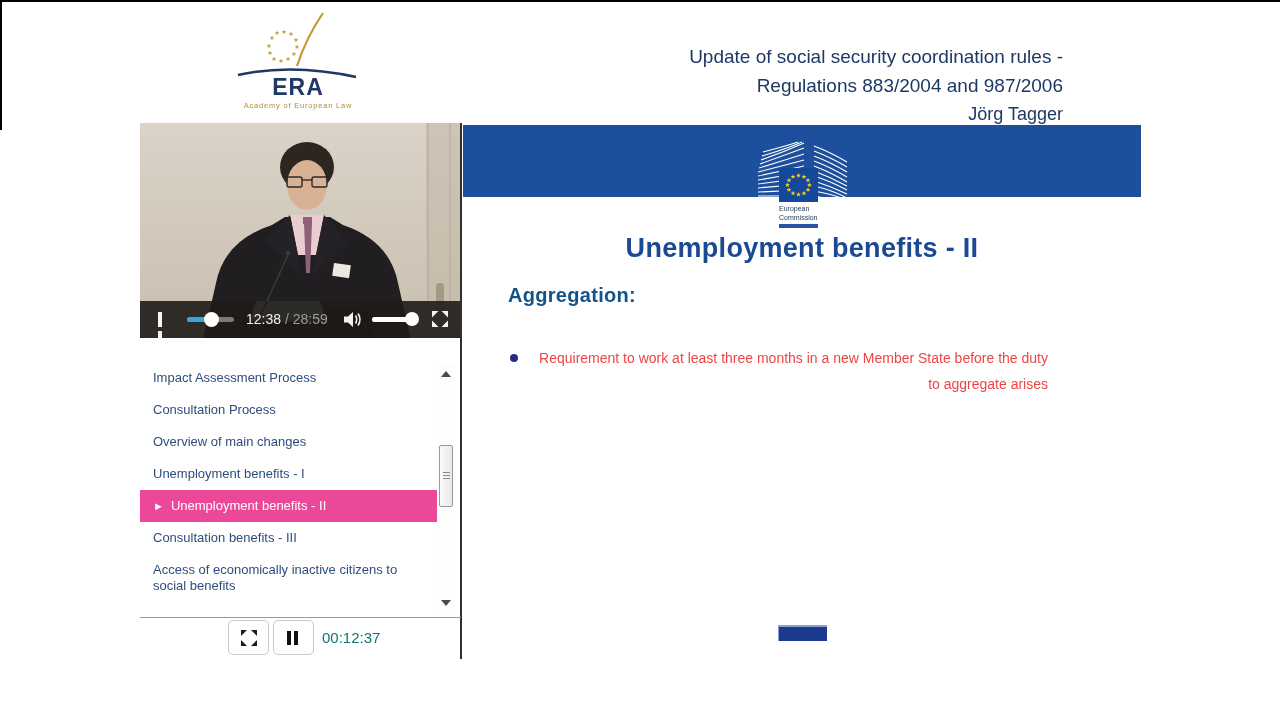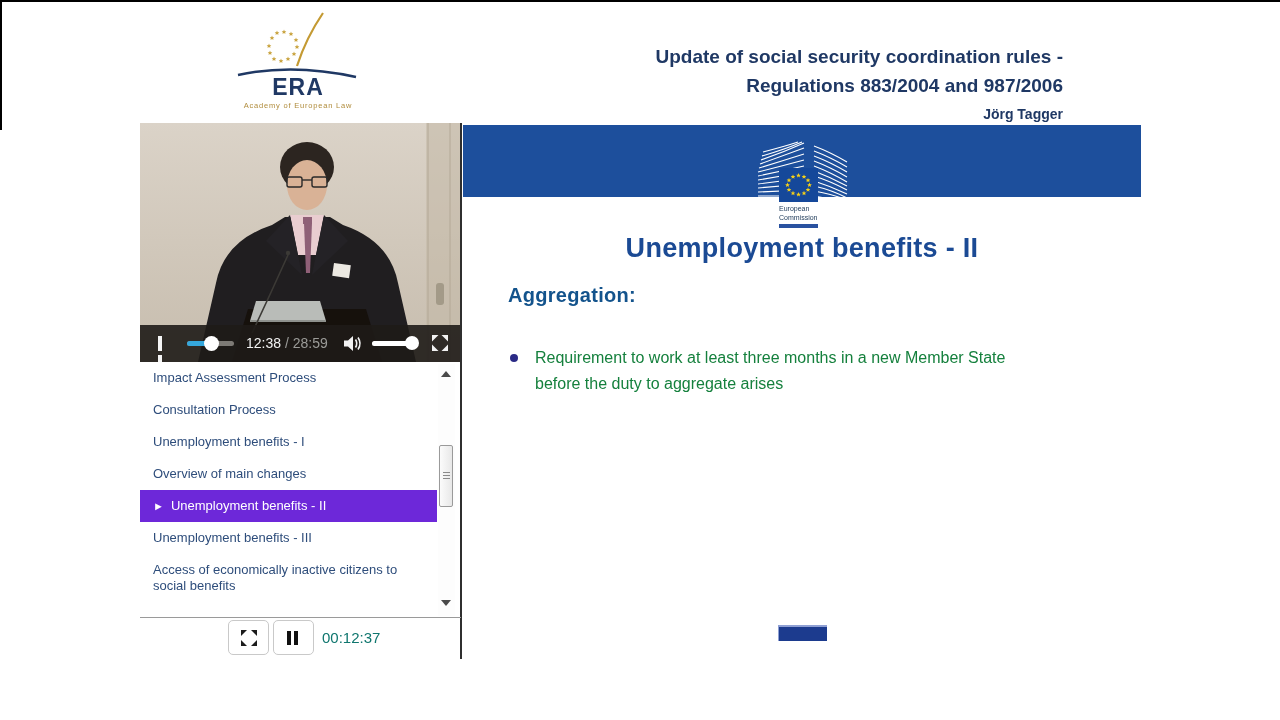--- a/index.html
+++ b/index.html
@@ -12,25 +12,25 @@
 
   
   .era-logo { position:absolute; left:200px; top:8px; width:130px; height:108px;margin-left:36px; }
   .era-logo svg { position:absolute; left:0; top:0; }
   .era-acronym { position:absolute; left:0; top:66px; width:124px; text-align:center;
                  font-size:23px; font-weight:bold; letter-spacing:1px; color:#1f3864; }
   .era-subtitle { position:absolute; left:0; top:93px; width:124px; text-align:center;
                   font-size:7.5px; letter-spacing:0.8px; color:#b08c3c; }
 
   .header-title { position:absolute; right:217px; top:42px; text-align:right;
-                  color:#1f3864; font-size:19px; font-weight:700; line-height:29px; }
-  .header-title .line3 { font-size:14px; }
-
-  
-  .video { position:absolute; left:140px; top:123px; width:321px; height:239px;
+                  color:#1f3864; font-size:19px; font-weight:400; line-height:29px; }
+  .header-title .line3 { font-size:18px; }
+
+  
+  .video { position:absolute; left:140px; top:123px; width:321px; height:215px;
            overflow:hidden; background:#14532d; }
   .vbar { position:absolute; left:0; bottom:0; width:321px; height:37px;
           background:rgba(30,27,23,0.9); }
   .vbar .pause { position:absolute; left:18px; top:11px; width:12px; height:15px; cursor:pointer; }
   .vbar .pause i { display:inline-block; width:4px; height:15px; background:#f5f5f5; margin-right:3px; }
   .ptrack { position:absolute; left:47px; top:16px; width:47px; height:5px;
             border-radius:3px; background:#7d7a75; cursor:pointer; }
   .pfill  { position:absolute; left:0; top:0; height:5px; border-radius:3px; background:#35a7dc; }
   .pknob  { position:absolute; top:-5px; width:15px; height:15px; border-radius:50%; background:#fff; }
   .vtime  { position:absolute; left:106px; top:10px; font-size:14px; color:#f2f2f2; }
@@ -40,21 +40,21 @@
             border-radius:3px; background:#8a8884; cursor:pointer; }
   .vfill  { position:absolute; left:0; top:0; height:5px; border-radius:3px; background:#fff; }
   .vknob  { position:absolute; top:-5px; width:14px; height:14px; border-radius:50%; background:#fff; }
   .vfs    { position:absolute; left:292px; top:10px; cursor:pointer; }
 
   
   .navlist { position:absolute; left:140px; top:362px; width:297px; list-style:none;
              }
   .navlist li { padding:8px 4px 8px 13px; font-size:13px; color:#2e4d7b; line-height:16px;
                 cursor:pointer; }
-  .navlist li.active { background:#6d28d9; color:#fff; }
+  .navlist li.active { background:#ec4899; color:#fff; }
   .navlist li.active .pref { margin-right:7px; font-size:11px; }
 
   .scrollbar { position:absolute; left:438px; top:364px; width:17px; height:252px; background:#fdfdfd; }
   .sb-up, .sb-down { position:absolute; left:3px; width:0; height:0; cursor:pointer; }
   .sb-up   { top:7px;    border-left:5px solid transparent; border-right:5px solid transparent; border-bottom:6px solid #4a4a4a; }
   .sb-down { bottom:10px; border-left:5px solid transparent; border-right:5px solid transparent; border-top:6px solid #4a4a4a; }
   .sb-thumb { position:absolute; left:1px; top:81px; width:14px; height:62px; cursor:grab;
               background:linear-gradient(90deg,#fbfbfb,#e8e8e8); border:1px solid #9a9a9a; border-radius:2px; }
   .sb-grip { position:absolute; left:3px; top:26px; width:7px; }
   .sb-grip i { display:block; height:1px; background:#8a8a8a; margin-bottom:2px; }
@@ -72,21 +72,21 @@
 
   
   .banner { position:absolute; left:463px; top:125px; width:678px; height:72px; background:#1d4f9c; }
   .eclogo { position:absolute; left:752px; top:138px; width:115px; height:95px; }
   .slide-title { position:absolute; left:463px; top:233px; width:678px; text-align:center;
                  font-size:27px; font-weight:bold; color:#1b4a94; letter-spacing:0.3px; }
   .slide-heading { position:absolute; left:508px; top:284px; font-size:20px; font-weight:bold;
                    color:#13538c; letter-spacing:0.3px; }
   .bullets { position:absolute; left:508px; top:345px; width:560px; list-style:none; }
   .bullets li { position:relative; padding-left:27px; margin-bottom:36px;
-                font-size:16px; line-height:26px; color:#15803d; max-width:540px; }
+                font-size:14px; line-height:26px; color:#ef4444; max-width:540px;text-align:right; }
   .bullets .dot { position:absolute; left:2px; top:9px; width:8px; height:8px;
                   border-radius:50%; background:#2a2a86; }
   .slide-footer-rect { position:absolute; left:778px; top:625px; width:49px; height:16px;
                        background:#1c3b8e; border-top:2px solid #8fa0d4; border-left:1px solid #8fa0d4; }
 </style>
 </head>
 <body>
 
 <div id="stage">
   <div class="edge-top"></div>
@@ -179,24 +179,24 @@
         <polygon points="9.5,0 16,0 16,6.5" fill="#f2f2f2"></polygon>
         <polygon points="16,9.5 16,16 9.5,16" fill="#f2f2f2"></polygon>
         <polygon points="0,9.5 6.5,16 0,16" fill="#f2f2f2"></polygon>
       </svg>
     </div>
   </div>
 
   <ul class="navlist">
     <li>Impact Assessment Process</li>
     <li>Consultation Process</li>
+    <li>Overview of main changes</li>
     <li>Unemployment benefits - I</li>
-    <li>Overview of main changes</li>
     <li class="active"><span class="pref">►</span><span>Unemployment benefits - II</span></li>
-    <li>Unemployment benefits - III</li>
+    <li>Consultation benefits - III</li>
     <li>Access of economically inactive citizens to social benefits</li>
   </ul>
 
   <div class="scrollbar">
     <div class="sb-up"></div>
     <div class="sb-thumb">
       <div class="sb-grip">
           <i></i>
           <i></i>
           <i></i>

